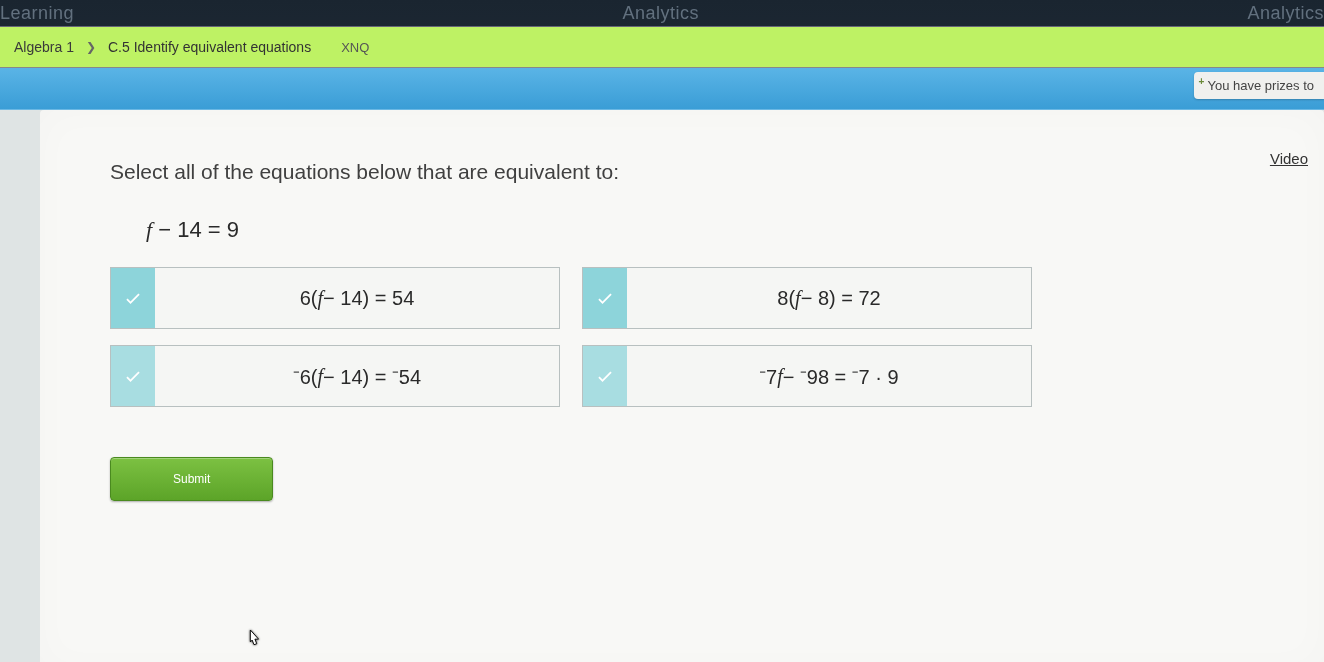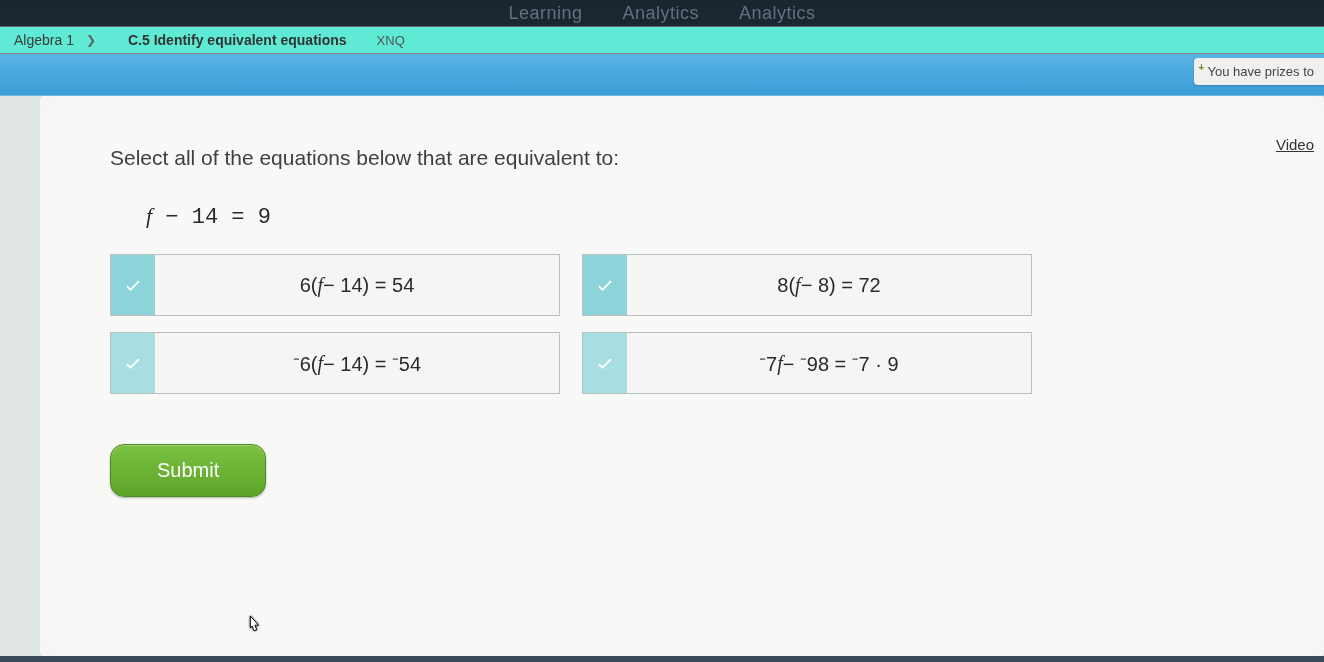--- a/index.html
+++ b/index.html
@@ -7,44 +7,44 @@
   font-family: Arial, Helvetica, sans-serif;
   background: linear-gradient(180deg, #1a2530 0%, #3a4a5a 100%);
   width: 1324px;
   height: 662px;
   overflow: hidden;
   position: relative;
 }
 .top-nav {
   height: 26px;
   display: flex;
-  justify-content: center;
+  justify-content: space-between;
   gap: 40px;
   align-items: center;
   color: #8898a8;
   font-size: 18px;
   font-weight: 500;
   letter-spacing: 0.5px;
 }
 .top-nav span { opacity: 0.65; }
 .breadcrumb-bar {
-  background: #5eead4;
+  background: #bef264;
   border-top: 1px solid #667;
   border-bottom: 1px solid #888;
-  height: 28px;
+  height: 42px;
   display: flex;
   align-items: center;
   padding: 0 14px;
   gap: 12px;
   font-size: 14px;
   color: #3a3a3a;
 }
 .breadcrumb-bar .subject { font-weight: 400; }
 .breadcrumb-bar .chev { color: #666; font-size: 12px; }
-.breadcrumb-bar .skill { font-weight: 700; color: #333; margin-left: 20px; }
+.breadcrumb-bar .skill { font-weight: 400; color: #333; }
 .breadcrumb-bar .code { color: #555; font-size: 13px; margin-left: 18px; }
 .blue-strip {
   background: linear-gradient(180deg, #5ab4e6 0%, #3a9dd6 100%);
   height: 42px;
   position: relative;
   border-bottom: 1px solid #6bb8e4;
 }
 .prizes-badge {
   position: absolute;
   right: 0;
@@ -70,38 +70,38 @@
   background: #f8f8f6;
   border-radius: 4px;
   padding: 50px 70px 30px 70px;
   position: relative;
   min-height: 100%;
   box-shadow: inset 0 0 40px rgba(0,0,0,0.02);
 }
 .video-link {
   position: absolute;
   top: 40px;
-  right: 10px;
+  right: 16px;
   color: #333;
   font-size: 15px;
   text-decoration: underline;
 }
 .prompt {
   font-size: 21px;
   color: #404040;
   margin-bottom: 33px;
 }
 .equation {
   font-size: 22px;
   color: #2a2a2a;
   margin: 0 0 24px 36px;
   font-style: italic;
   font-family: Georgia, 'Times New Roman', serif;
 }
-.equation .roman { font-style: normal; font-family: Liberation Mono, monospace; margin-top: 12px; }
+.equation .roman { font-style: normal; font-family: Liberation Sans, sans-serif; margin-top: 12px; }
 .hint {
   font-size: 20px;
   color: #2a2a2a;
   margin-bottom: 22px;
 }
 .options {
   display: grid;
   grid-template-columns: 450px 450px;
   gap: 16px 22px;
   margin-bottom: 50px;
@@ -129,24 +129,24 @@
   align-items: center;
   justify-content: center;
   font-size: 20px;
   color: #2a2a2a;
   font-family: Arial, sans-serif;
 }
 .option .label .f { font-style: italic; font-family: Georgia, serif; }
 .submit-btn {
   background: linear-gradient(180deg, #7cc142 0%, #5ca428 100%);
   border: 1px solid #4a8a1f;
-  border-radius: 14px;
+  border-radius: 4px;
   color: #fff;
-  font-size: 20px;
-  padding: 14px 46px;
+  font-size: 12px;
+  padding: 14px 62px;
   cursor: pointer;
   position: relative;
   box-shadow: 0 1px 2px rgba(0,0,0,0.3), inset 0 1px 0 rgba(255,255,255,0.3);
 }
 .cursor-hand {
   position: absolute;
   left: 203px;
   bottom: 16px;
   width: 22px;
   height: 26px;

